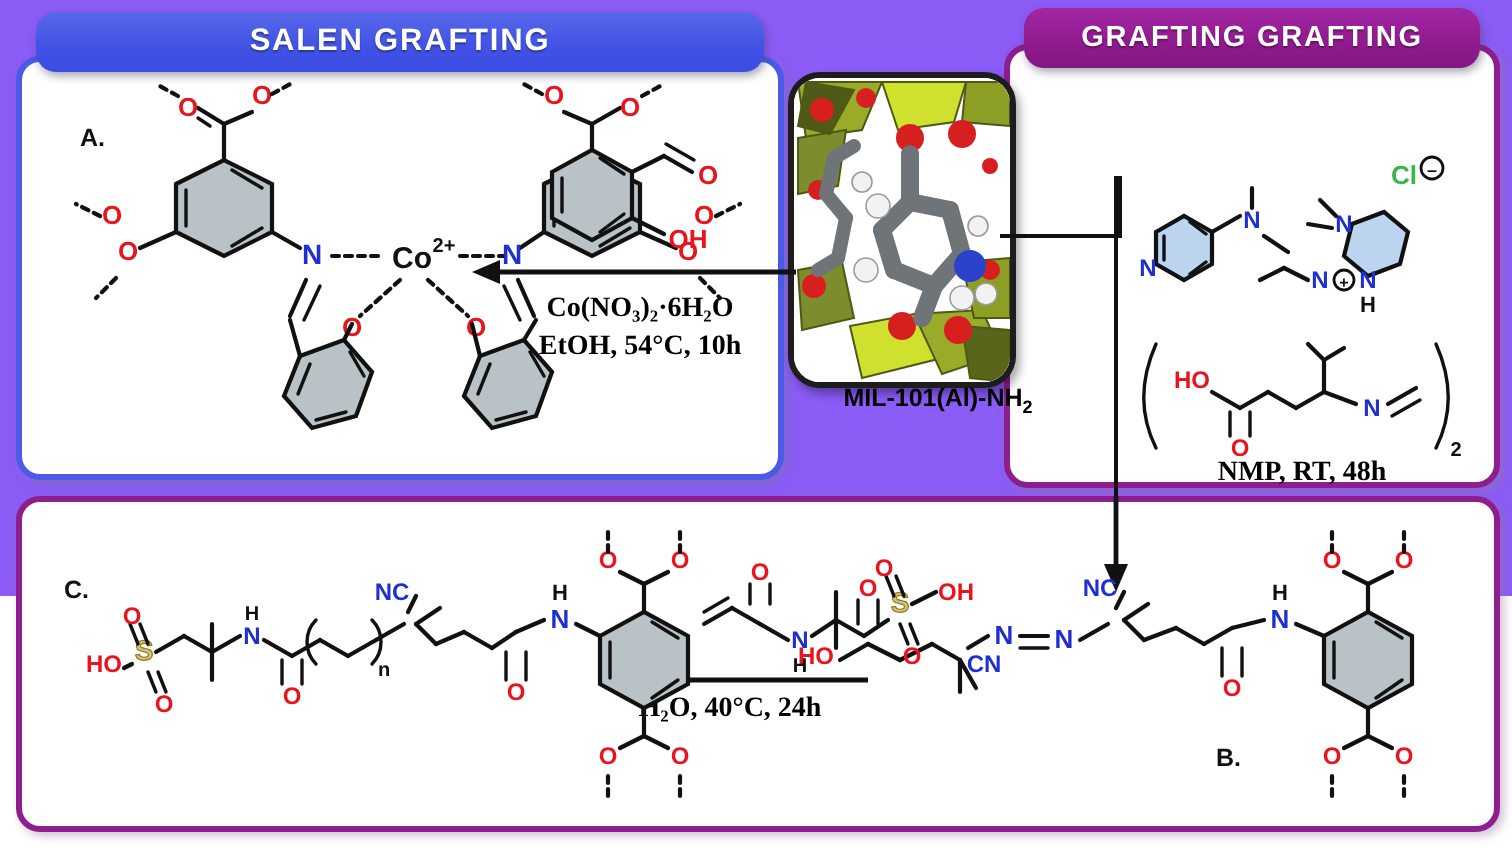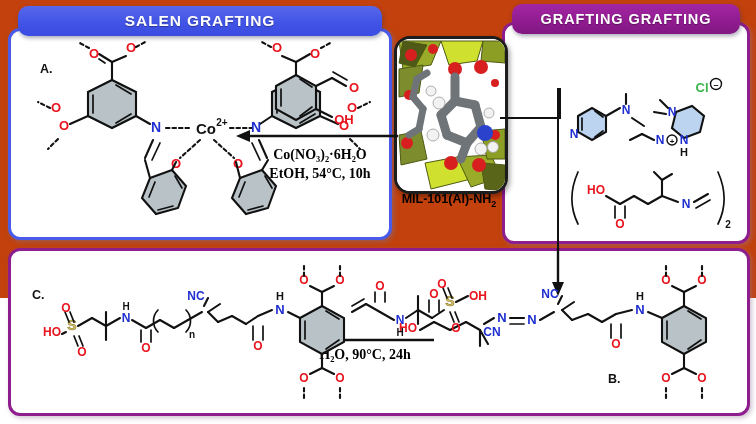--- a/index.html
+++ b/index.html
@@ -1,19 +1,19 @@
 <!DOCTYPE html>
 <html><head>
 <meta charset="utf-8">
 <style>
   html,body{margin:0;padding:0;background:#ffffff;}
   body{width:756px;height:424px;position:relative;overflow:hidden;
        font-family:"Liberation Sans","DejaVu Sans",sans-serif;}
 
-  .stage{position:absolute;inset:0;width:756px;height:298px;background:#c2410c;}
+  .stage{position:absolute;inset:0;width:756px;height:298px;background:#8b5cf6;}
 
   
   .panel{position:absolute;background:#fff;border-radius:12px;box-sizing:border-box;}
   #panel-salen{left:8px;top:28px;width:384px;height:212px;
       border:3px solid #4a5be8;box-shadow:2px 2px 5px rgba(120,120,160,.45);}
   #panel-polymer{left:502px;top:22px;width:248px;height:222px;
       border:3px solid #8e1d8e;box-shadow:2px 2px 5px rgba(150,120,150,.45);}
   #panel-bottom{left:8px;top:248px;width:742px;height:168px;
       border:3px solid #8e1d8e;box-shadow:2px 2px 5px rgba(150,120,150,.45);}
 
@@ -26,21 +26,21 @@
      text-shadow:0 1px 1px rgba(0,0,0,.35);}
   #banner-polymer{left:512px;top:4px;width:228px;height:30px;font-size:14.5px;
      background:linear-gradient(180deg,#a326a3 0%,#8f1b8f 60%,#821782 100%);
      text-shadow:0 1px 1px rgba(0,0,0,.35);}
 
   
   .sec-label{position:absolute;font-weight:700;font-size:12.5px;color:#111;}
   .cond{position:absolute;font-weight:700;font-size:14px;color:#000;
         text-align:center;white-space:nowrap;line-height:1.35;font-family:Liberation Serif, serif;}
   .cap{position:absolute;font-weight:700;font-size:12.5px;color:#000;
-       text-align:center;white-space:nowrap;}
+       text-align:center;white-space:nowrap;margin-left:20px;}
 
   
   #mof-box{position:absolute;left:394px;top:36px;width:108px;height:152px;
      border:3px solid #1d1d1d;border-radius:16px;overflow:hidden;
      box-shadow:2px 3px 5px rgba(0,0,0,.35);background:#fff;}
   #mof-canvas{width:100%;height:100%;display:block;}
 
   
   .layer{position:absolute;left:0;top:0;width:756px;height:424px;
          pointer-events:none;overflow:visible;}
@@ -142,21 +142,22 @@
   </div>
 
   <div class="sec-label" style="left:40px;top:62px;">A.</div>
   <div class="sec-label" style="left:32px;top:288px;">C.</div>
   <div class="sec-label" style="left:608px;top:372px;">B.</div>
 
   <div class="cond" style="left:256px;top:146px;width:128px;">
     <div>Co(NO₃)₂·6H₂O</div>
     <div>EtOH, 54°C, 10h</div>
   </div>
-  <div class="cond" style="left:300px;top:346px;width:130px;">H₂O, 90°C, 24h</div>
+  <div class="cond" style="left:566px;top:228px;width:170px;">NMP, RT, 48h</div>
+  <div class="cond" style="left:300px;top:346px;width:130px;">H₂O, 40°C, 24h</div>
 
   <svg class="layer" viewBox="0 0 756 424">
 
     <g>
       <path class="connector" d="M392,136 L250,136"></path>
     </g>
 
     <g>
       <path class="arrow" d="M398,136 L244,136"></path>
       <polygon class="arrowhead" points="236,136 250,130 250,142"></polygon>

